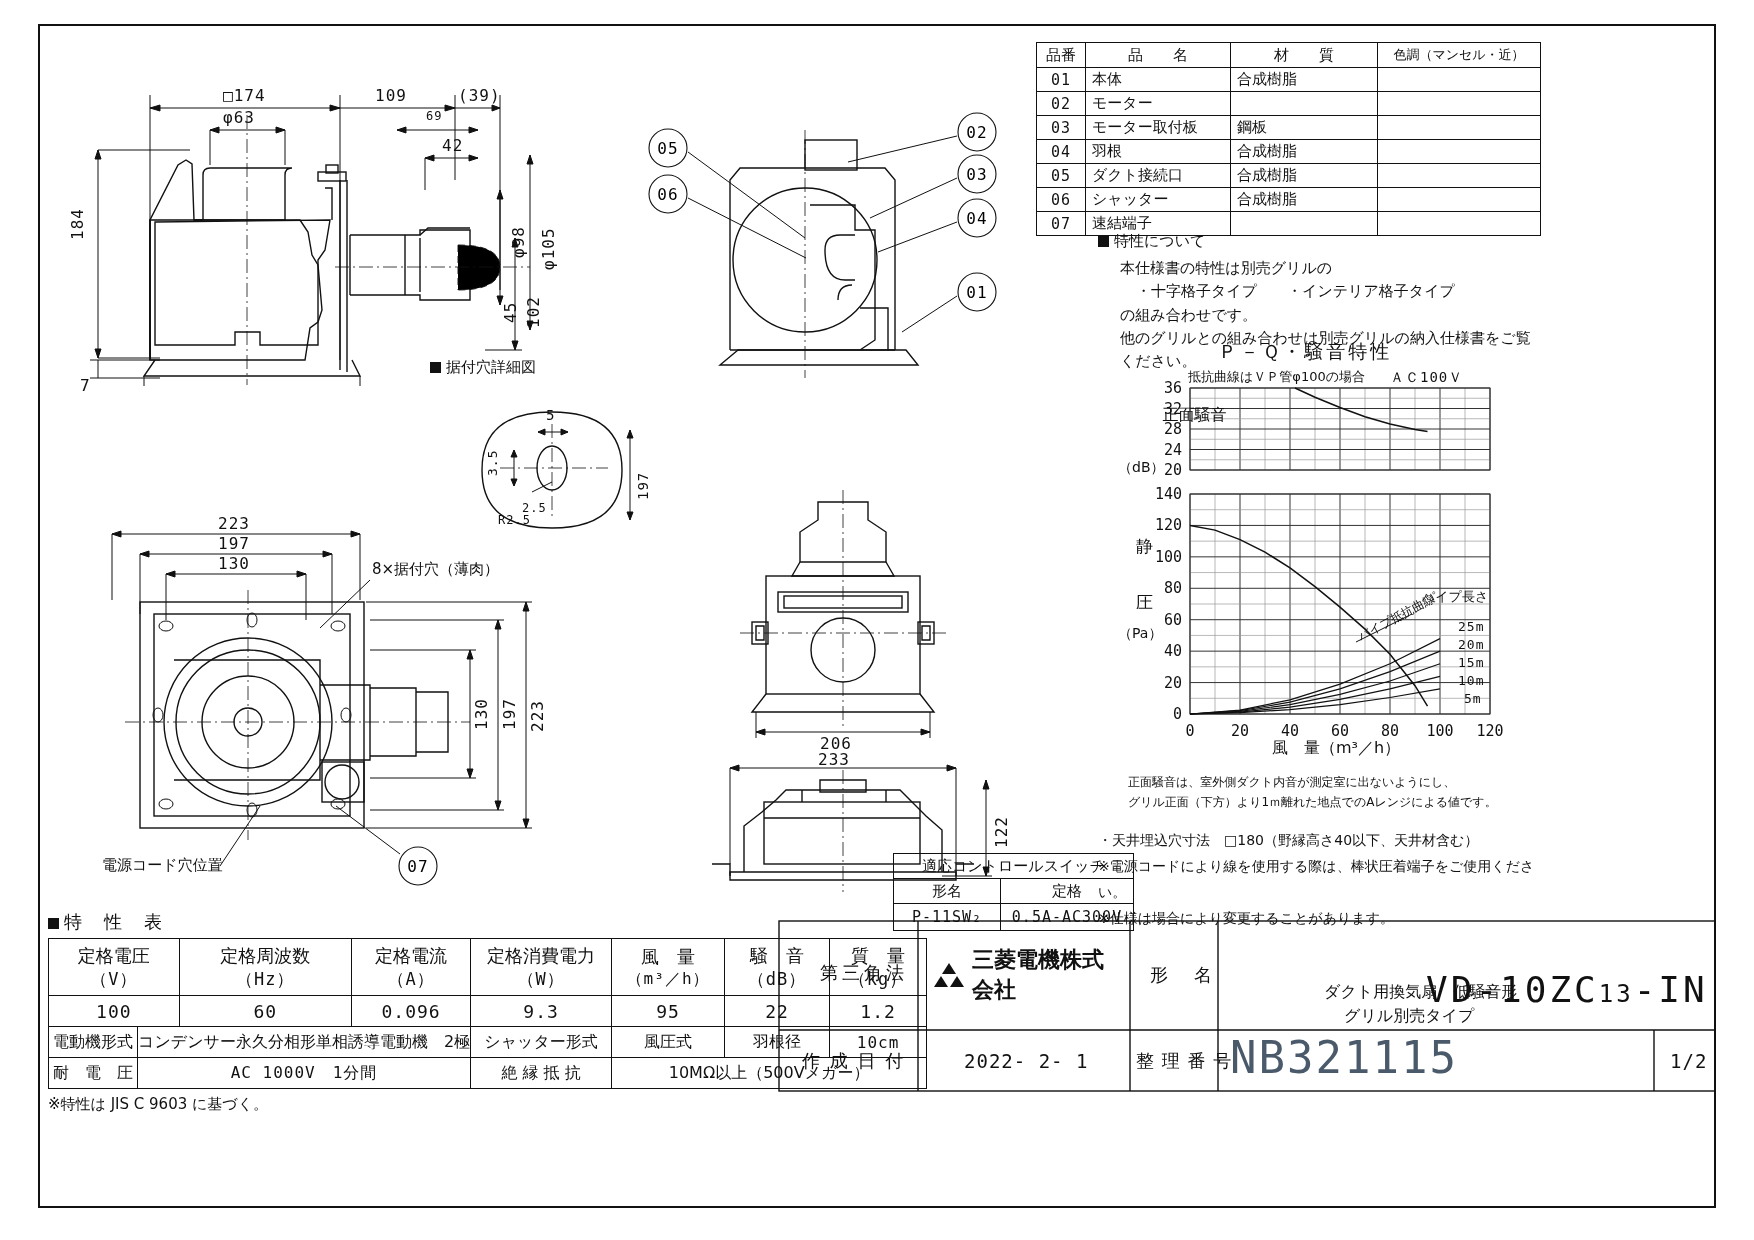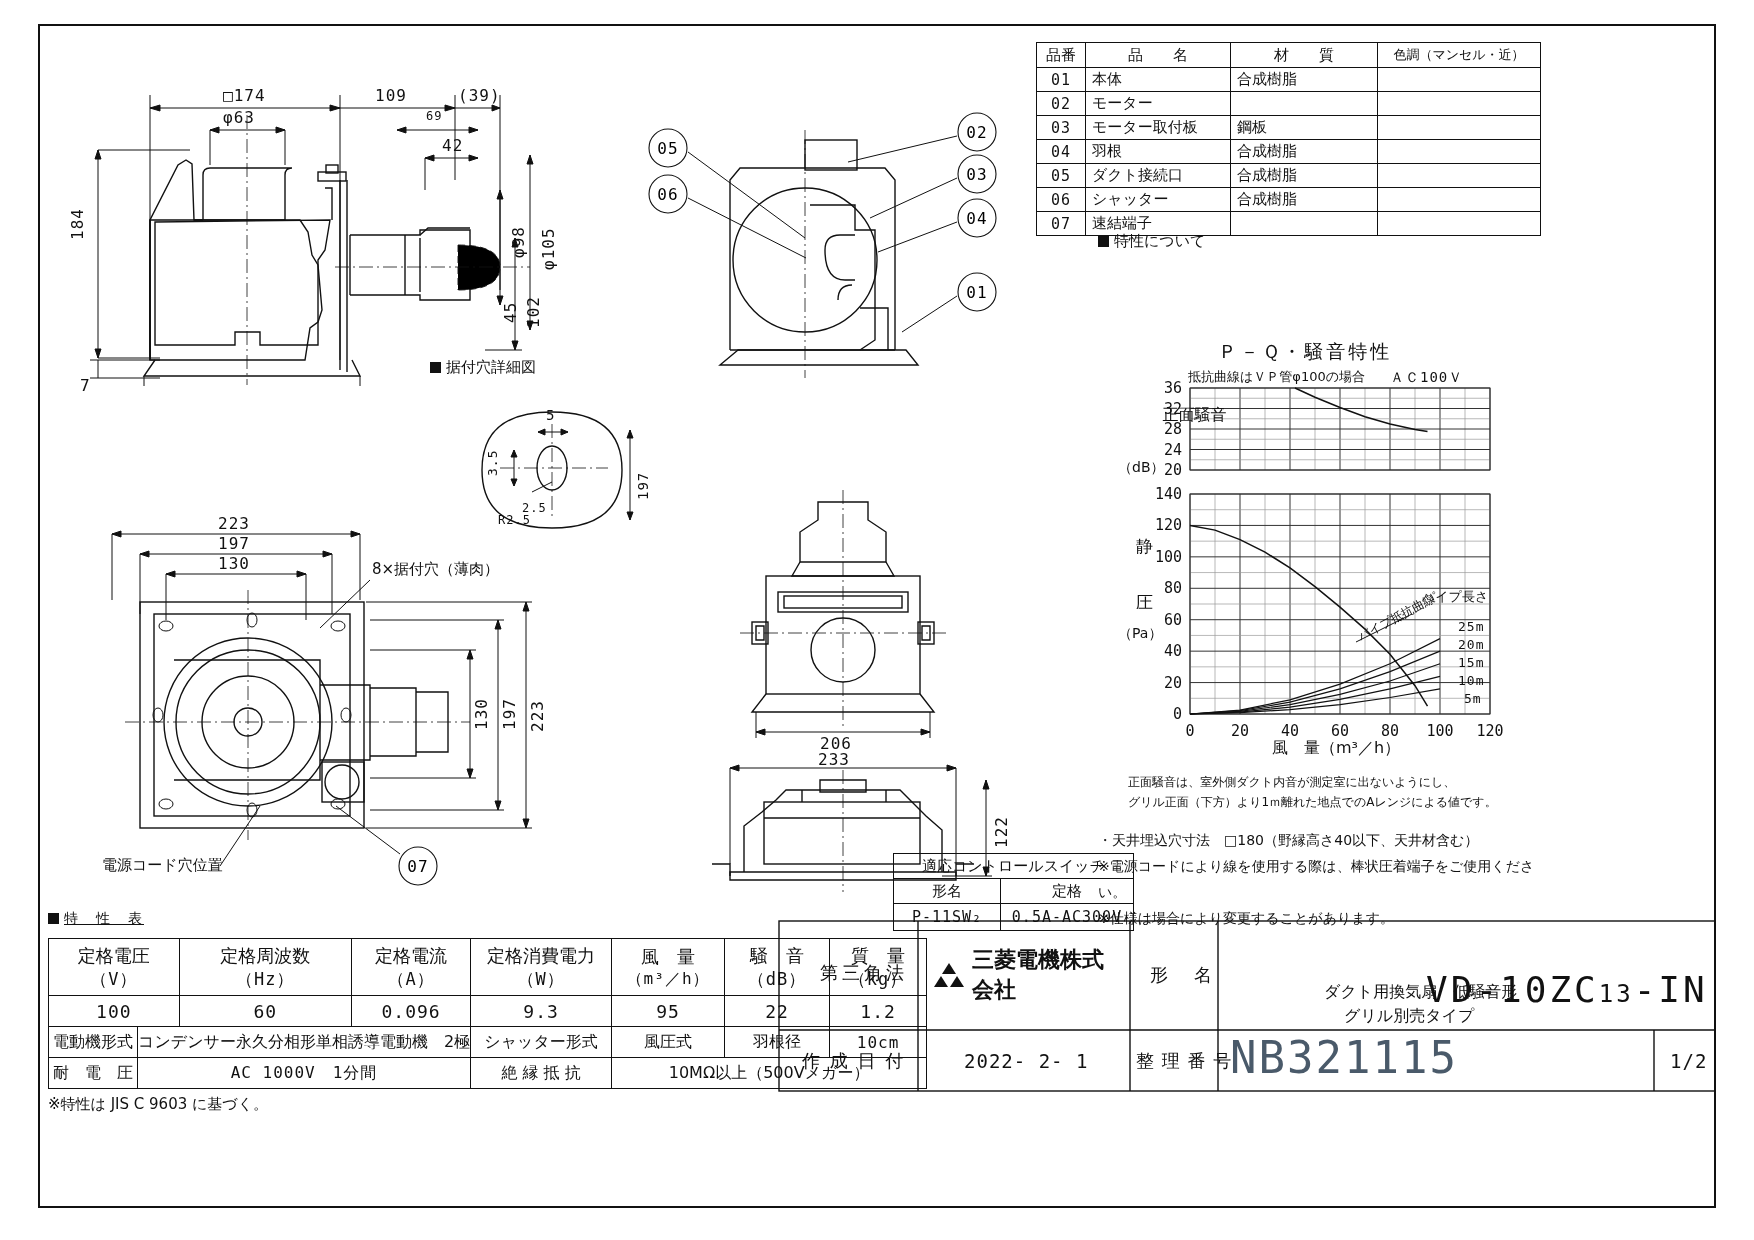--- a/index.html
+++ b/index.html
@@ -231,20 +231,26 @@
             <td class="jp" data-name="part-material" style="height: 23px; text-align: left; padding-left: 6px;"></td>
             <td class="jp" data-name="part-color" style="height: 23px; text-align: left; padding-left: 6px;"></td>
           </tr>
         </tbody>
     </table>
   </div>
 
   <div class="abs" style="left:1098px;top:232px;width:440px;" data-name="characteristics-note">
     <div class="jp" style="font-size:15px;margin-bottom:6px;">
       <span class="sq" data-name="bullet-square-icon"></span><span data-name="note-heading">特性について</span>
+    </div>
+    <div class="jp" style="font-size:15px;margin-left:22px;line-height:1.55;">
+      <div data-name="note-line-1">本仕様書の特性は別売グリルの</div>
+      <div style="margin-left:16px;" data-name="note-line-2">・十字格子タイプ　　・インテリア格子タイプ</div>
+      <div data-name="note-line-3">の組み合わせです。</div>
+      <div data-name="note-line-4">他のグリルとの組み合わせは別売グリルの納入仕様書をご覧ください。</div>
     </div>
   </div>
 
   <div class="abs" style="left:1060px;top:342px;width:500px;height:420px;" data-name="pq-noise-chart">
     <div class="t jp" style="left:158px;top:0;font-size:19px;letter-spacing:3px;" data-name="chart-title">Ｐ－Ｑ・騒音特性</div>
     <div class="t jp" style="left:128px;top:28px;font-size:13px;" data-name="chart-subtitle-left">抵抗曲線はＶＰ管φ100の場合</div>
     <div class="t num" style="left:330px;top:28px;font-size:14px;" data-name="chart-subtitle-right">ＡＣ100Ｖ</div>
 
     <div class="t jp" style="left:72px;top:46px;font-size:16px;width:18px;line-height:1.15;text-align:center;" data-name="noise-axis-label">
       <span>正面騒音</span>
@@ -557,21 +563,21 @@
     <div class="t num" style="left:148px;top:26px;font-size:16px;" data-name="plan-dim-197-top">197</div>
     <div class="t num" style="left:148px;top:46px;font-size:16px;" data-name="plan-dim-130-top">130</div>
     <div class="t num" style="left:404px;top:220px;font-size:16px;transform:rotate(-90deg);transform-origin:left top;" data-name="plan-dim-130-right">130</div>
     <div class="t num" style="left:432px;top:220px;font-size:16px;transform:rotate(-90deg);transform-origin:left top;" data-name="plan-dim-197-right">197</div>
     <div class="t num" style="left:460px;top:222px;font-size:16px;transform:rotate(-90deg);transform-origin:left top;" data-name="plan-dim-223-right">223</div>
     <div class="t jp" style="left:302px;top:52px;font-size:15px;" data-name="callout-mounting-holes">8×据付穴（薄肉）</div>
     <div class="t jp" style="left:32px;top:348px;font-size:15px;" data-name="callout-power-cord-hole">電源コード穴位置</div>
   </div>
 
   <div class="abs" style="left:48px;top:910px;" data-name="spec-table-heading">
-    <div class="jp" style="font-size:14px;letter-spacing:2px;text-decoration:underline;">
+    <div class="jp" style="font-size:18px;letter-spacing:2px;">
       <span class="sq" data-name="bullet-square-icon-4"></span><span>特　性　表</span>
     </div>
   </div>
   <div class="abs" style="left:48px;top:938px;" data-name="spec-table">
     <table class="tbl" style="font-size:18px;">
       <tbody>
           <tr data-name="spec-header-row">
         <td colspan="2" style="width:124px;height:56px;" class="jp" data-name="spec-h-0">
           <div>定格電圧</div>
               <div class="num" style="font-size:17px;">（V）</div>

